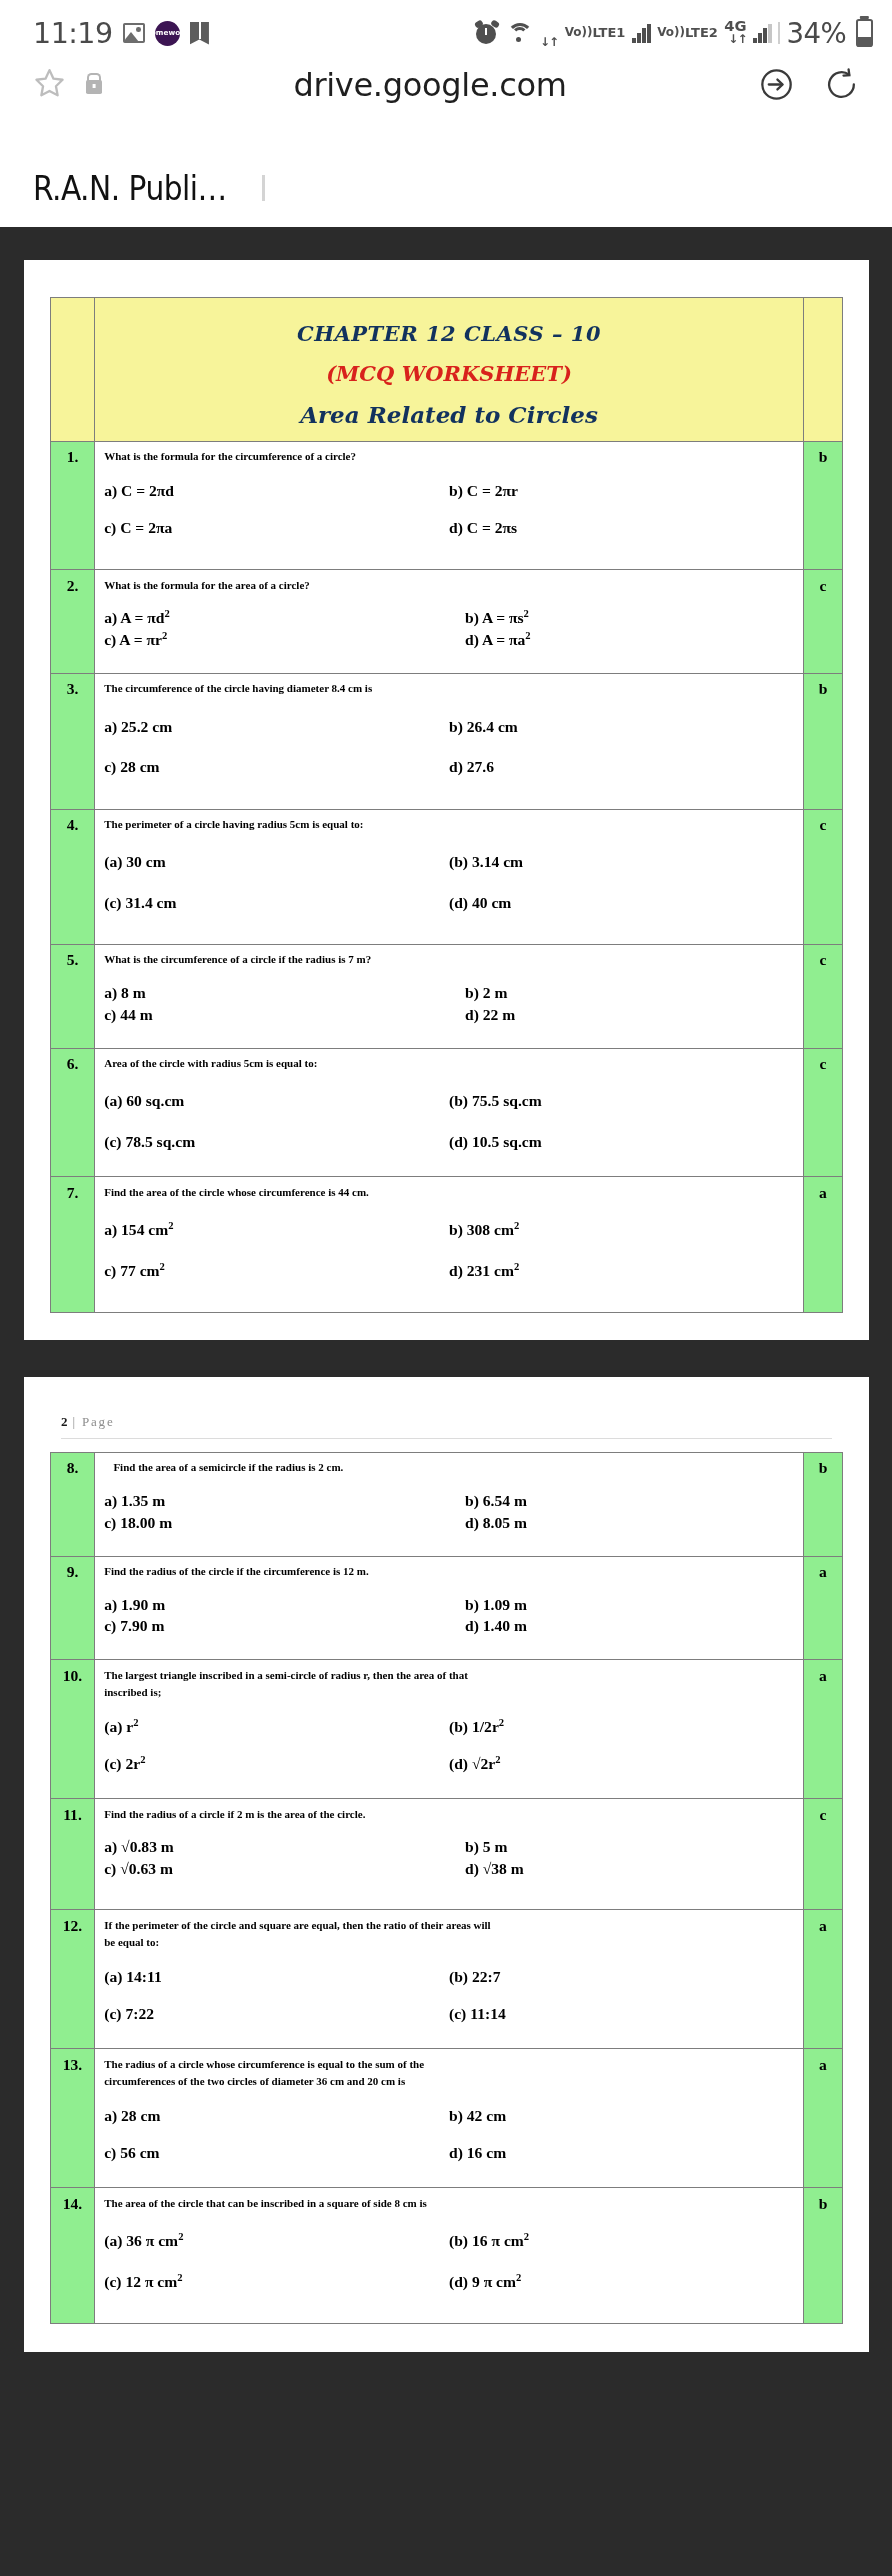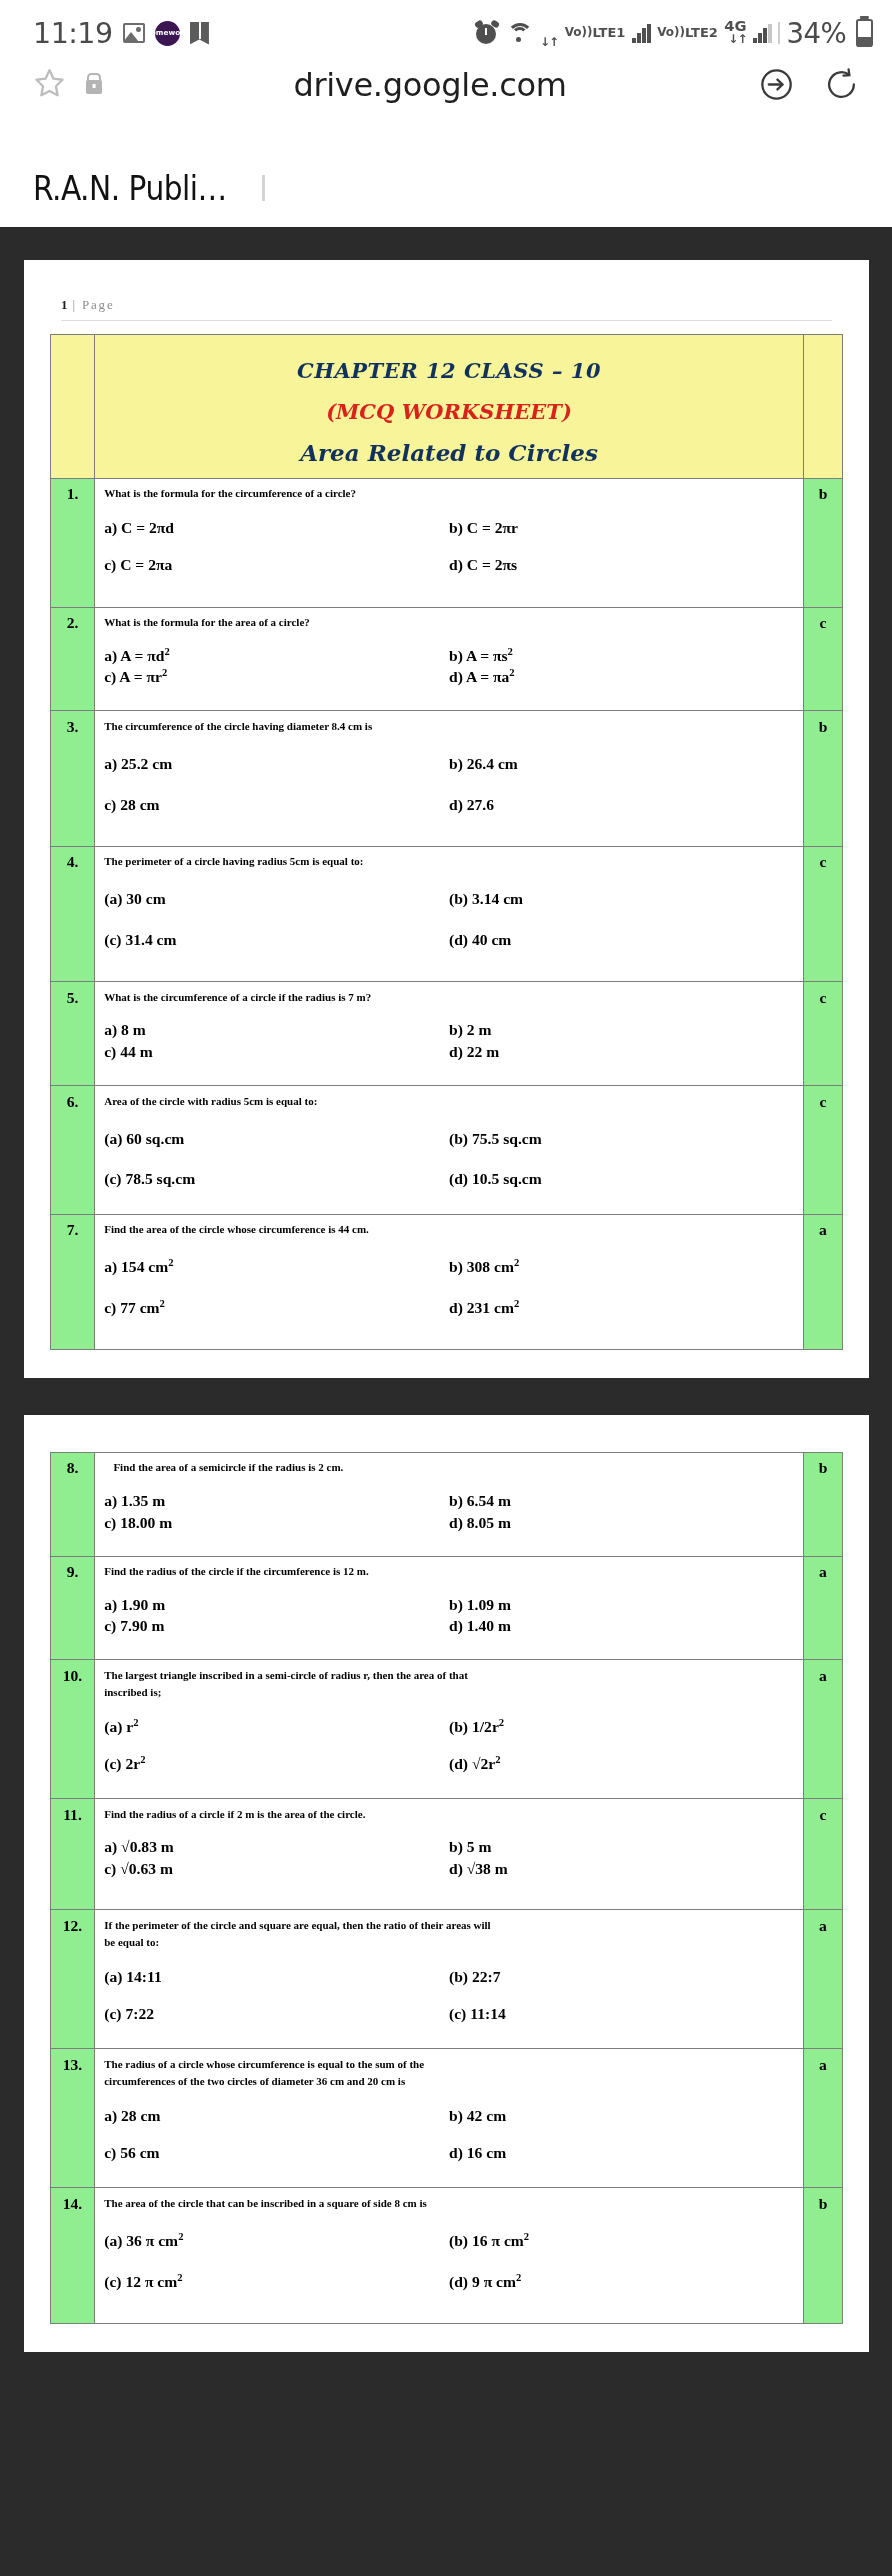--- a/index.html
+++ b/index.html
@@ -263,21 +263,21 @@
     line-height: 1.6;
   }
   .qtext.indent { text-indent: 9.2px; }
   .opts {
     display: flex;
     font-weight: bold;
     font-size: 15.6px;
     line-height: 1.55;
   }
   .opts .o { flex: 0 0 50%; }
-  .opts.tight { line-height: 1.4; }
+  .opts.tight { line-height: 1.4; gap: 16px; }
   .optrow-sp { height: 13px; }
   .optrow-sp.big { height: 16.5px; }
   sup { font-size: 0.68em; vertical-align: super; line-height: 0; }
 
   .tailgap { height: 13px; }
   .tailgap.big { height: 20px; }
 </style>
 </head>
 <body>
 
@@ -363,23 +363,20 @@
 </div>
 
 <div class="doctitle">
   <span class="doctitle-text">R.A.N. Publi…</span>
   <span class="doctitle-caret"></span>
 </div>
 
 <div class="viewer">
 
   <div class="page">
-    <div class="pagelabel">
-      <b>1</b><span class="pg">&nbsp;|&nbsp;</span><span class="pg">Page</span>
-    </div>
 
     <table class="mcq">
       <colgroup>
           <col class="c-num">
           <col class="c-body">
           <col class="c-ans">
         </colgroup>
       <tbody>
         <tr>
           <td class="hdr-left"></td>
@@ -519,20 +516,23 @@
               </div>
             <div class="tailgap big"></div>
           </td>
           <td class="qans">a</td>
         </tr>
       </tbody>
     </table>
   </div>
 
   <div class="page second">
+    <div class="pagelabel">
+      <b>2</b><span class="pg">&nbsp;|&nbsp;</span><span class="pg">Page</span>
+    </div>
 
     <table class="mcq">
       <colgroup>
           <col class="c-num">
           <col class="c-body">
           <col class="c-ans">
         </colgroup>
       <tbody>
         <tr>
           <td class="qnum">8.</td>

